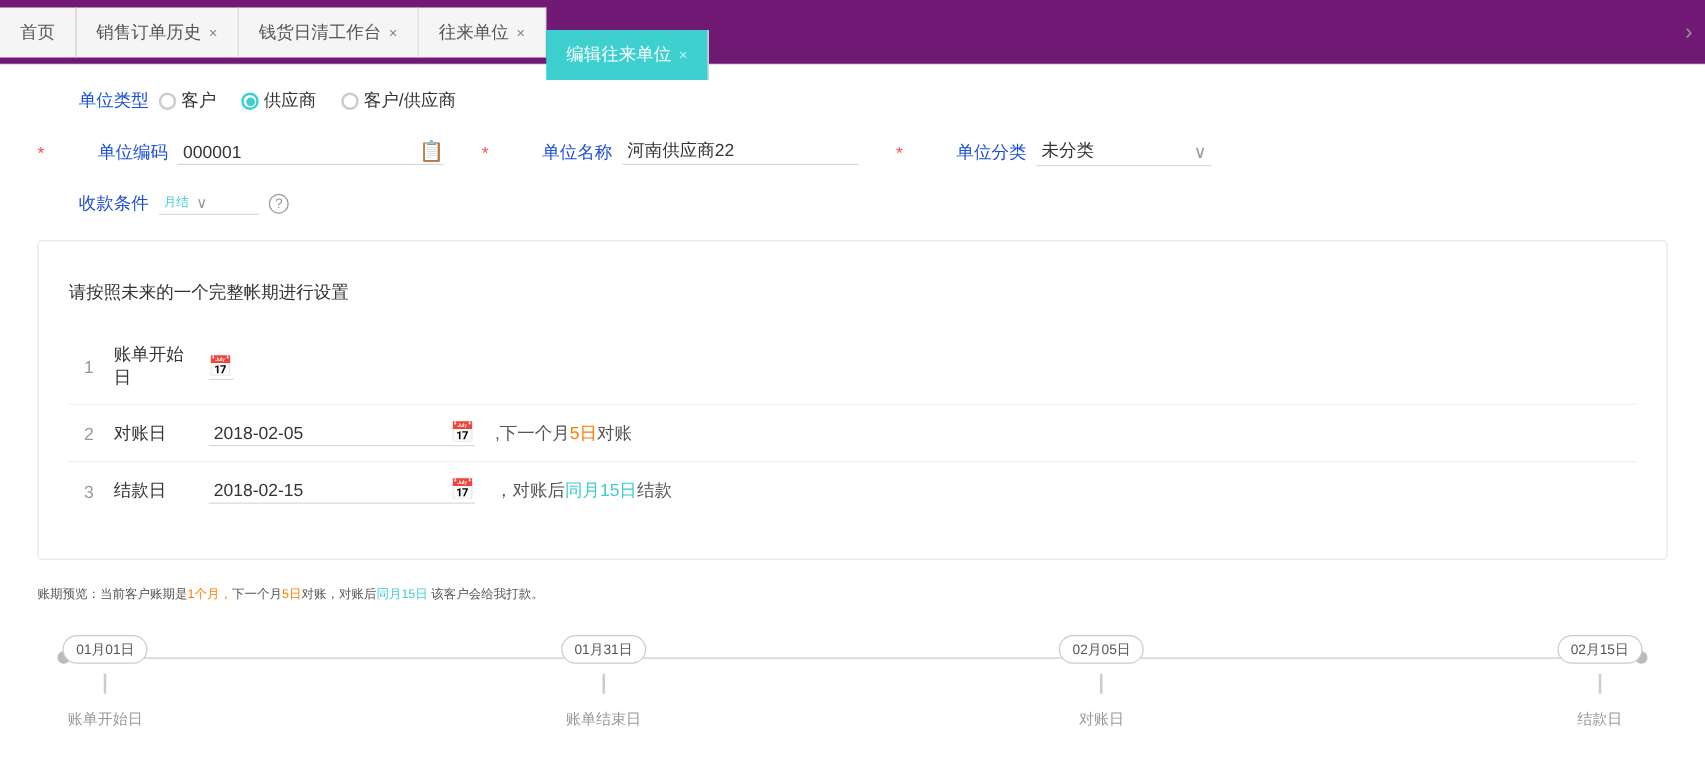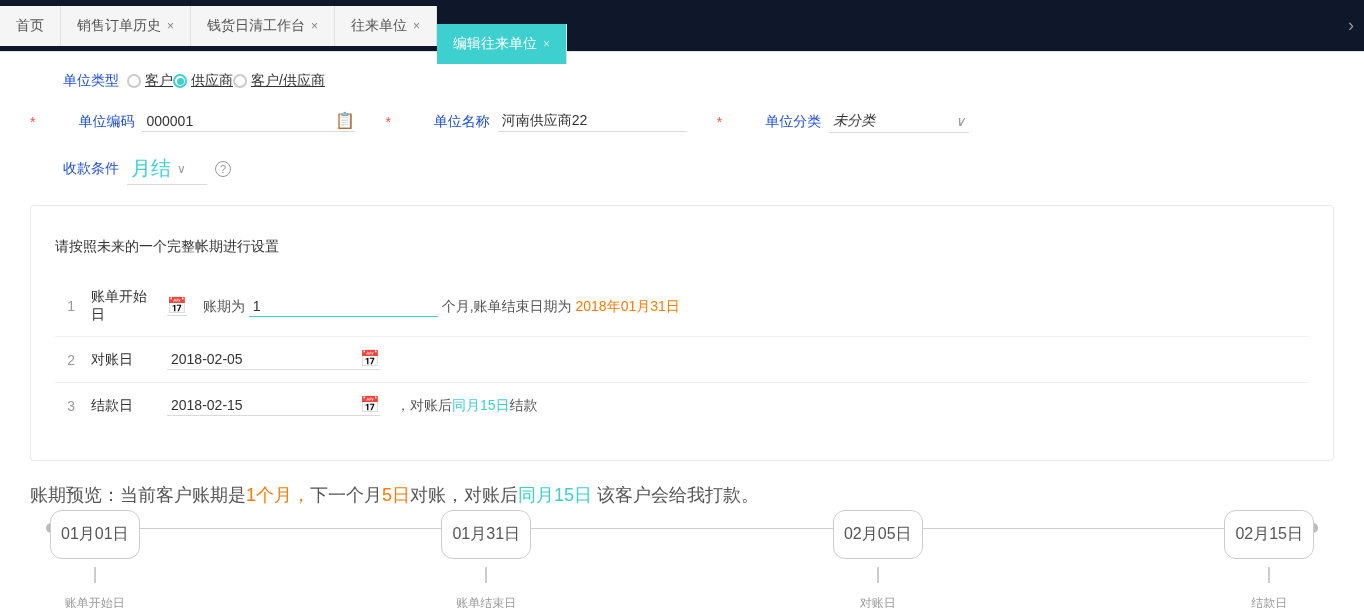--- a/index.html
+++ b/index.html
@@ -2,21 +2,21 @@
 <html><head>
   <meta charset="utf-8">
   <style>
     * { box-sizing: border-box; margin: 0; padding: 0; }
     body { font-family: 'PingFang SC', 'Microsoft YaHei', sans-serif; font-size: 14px; color: #333; background: #f5f5f5; }
 
     
     .tabs-bar {
       display: flex;
       align-items: center;
-      background: #0f172a;
+      background: #701a75;
       border-bottom: 1px solid #e0e0e0;
       height: 52px;
       padding: 0;
     }
     .tab {
       display: flex;
       align-items: center;
       padding: 0 16px;
       height: 40px;
       cursor: pointer;
@@ -70,23 +70,22 @@
       margin-left: 33px;
     }
     .required-star {
       color: #ff4d4f;
       margin-right: 2px;
     }
 
     
     .radio-group {
       display: flex;
-      gap: 0;
-      align-items: center;
-      text-decoration: underline;
+      gap: 20px;
+      align-items: center;
     }
     .radio-item {
       display: flex;
       align-items: center;
       gap: 4px;
       cursor: pointer;
     }
     .radio-circle {
       width: 14px;
       height: 14px;
@@ -114,20 +113,21 @@
       border-bottom: 1px solid #d9d9d9;
       outline: none;
       font-size: 14px;
       padding: 2px 4px;
       color: #333;
       background: transparent;
       min-width: 120px;
     }
     .input-with-icon {
       display: flex;
+      align-items: center;
       border-bottom: 1px solid #d9d9d9;
       gap: 4px;
     }
     .input-with-icon input {
       border: none;
       outline: none;
       font-size: 14px;
       padding: 2px 4px;
       min-width: 100px;
       background: transparent;
@@ -143,36 +143,35 @@
       display: flex;
       align-items: center;
       gap: 6px;
       border-bottom: 1px solid #d9d9d9;
       padding: 2px 4px;
       cursor: pointer;
       min-width: 80px;
     }
     .select-value {
       color: #3ecfcf;
-      font-size: 20px;
+      font-size: 10px;
     }
     .chevron-icon {
       color: #999;
       font-size: 12px;
     }
 
     .dropdown-full {
       display: flex;
       align-items: center;
       border-bottom: 1px solid #d9d9d9;
       padding: 2px 4px;
       cursor: pointer;
       min-width: 140px;
       gap: 6px;
-      font-style: italic;
     }
     .dropdown-full .select-text {
       flex: 1;
       color: #333;
     }
     .dropdown-full .chevron {
       color: #999;
     }
 
     
@@ -226,36 +225,37 @@
     }
     .highlight-orange {
       color: #ff7a00;
     }
     .highlight-teal {
       color: #3ecfcf;
     }
 
     
     .preview-text {
-      font-size: 18px;
+      font-size: 10px;
       color: #555;
+      margin-bottom: 24px;
       line-height: 1.6;
     }
     .timeline-node {
       display: flex;
       flex-direction: column;
       align-items: center;
       gap: 8px;
     }
     .node-badge {
       background: #fff;
       border: 1px solid #ccc;
       border-radius: 12px;
-      padding: 13px 10px;
-      font-size: 16px;
+      padding: 3px 10px;
+      font-size: 11px;
       color: #555;
       white-space: nowrap;
     }
     .node-label-below {
       font-size: 12px;
       color: #999;
       margin-top: 4px;
       white-space: nowrap;
     }
   </style>
@@ -344,35 +344,32 @@
 
   <div class="section-box">
     <div class="section-title">请按照未来的一个完整帐期进行设置</div>
 
     <div class="setting-row">
       <span class="row-num">1</span>
       <span class="row-label">账单开始日</span>
       <div class="input-with-icon">
         <span class="calendar-icon">📅</span>
       </div>
-      <span class="row-desc">
-        <span>账期为</span>
-        <input class="input-field" type="text" value="1" style="min-width: 80px; border-bottom: 1px solid rgb(62, 207, 207);">
-        <span>个月,账单结束日期为</span>
-        <span class="highlight-orange">2018年01月31日</span>
-      </span>
     </div>
 
     <div class="setting-row">
       <span class="row-num">2</span>
       <span class="row-label">对账日</span>
       <div class="input-with-icon">
         <input class="input-field" type="text" value="2018-02-05" style="min-width: 100px;">
         <span class="calendar-icon">📅</span>
       </div>
+      <span class="row-desc">
+        <span>,下一个月</span><span class="highlight-orange">5日</span><span>对账</span>
+      </span>
     </div>
 
     <div class="setting-row">
       <span class="row-num">3</span>
       <span class="row-label">结款日</span>
       <div class="input-with-icon">
         <input class="input-field" type="text" value="2018-02-15" style="min-width: 100px;">
         <span class="calendar-icon">📅</span>
       </div>
       <span class="row-desc">

